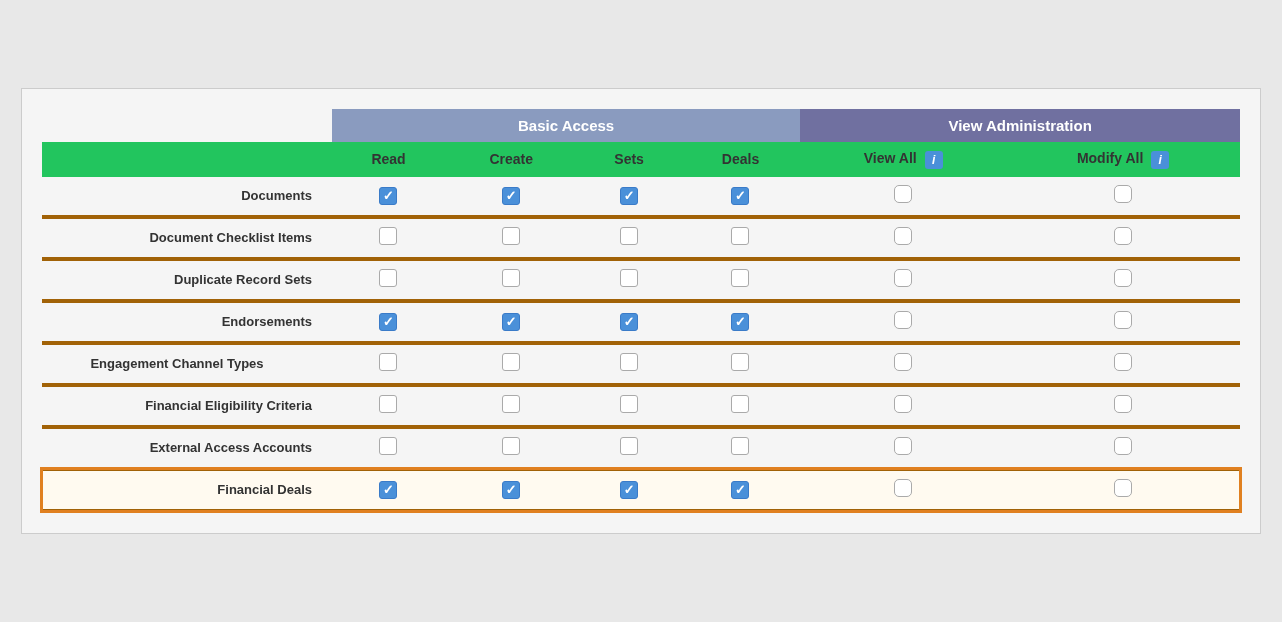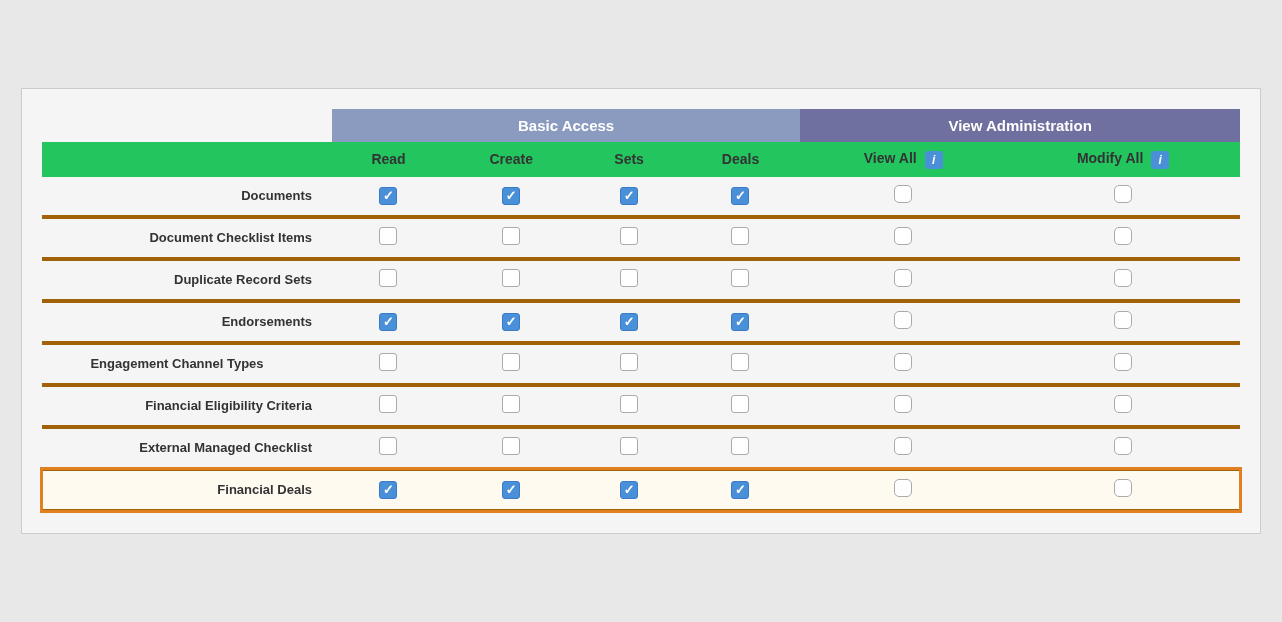--- a/index.html
+++ b/index.html
@@ -198,21 +198,21 @@
         <tr>
           <td class="row-label" style="text-align: right; padding-right: 20px; padding-top: 6px; padding-bottom: 6px; font-weight: bold; font-size: 13px; color: rgb(51, 51, 51); vertical-align: middle;">Financial Eligibility Criteria</td>
           <td class="checkbox-cell"><div class="checkbox-input"></div></td>
           <td class="checkbox-cell"><div class="checkbox-input"></div></td>
           <td class="checkbox-cell"><div class="checkbox-input"></div></td>
           <td class="checkbox-cell"><div class="checkbox-input"></div></td>
           <td class="checkbox-cell"><div class="checkbox-input rounded"></div></td>
           <td class="checkbox-cell"><div class="checkbox-input rounded"></div></td>
         </tr>
         <tr>
-          <td class="row-label" style="text-align: right; padding-right: 20px; padding-top: 6px; padding-bottom: 6px; font-weight: bold; font-size: 13px; color: rgb(51, 51, 51); vertical-align: middle;">External Managed Checklist</td>
+          <td class="row-label" style="text-align: right; padding-right: 20px; padding-top: 6px; padding-bottom: 6px; font-weight: bold; font-size: 13px; color: rgb(51, 51, 51); vertical-align: middle;">External Access Accounts</td>
           <td class="checkbox-cell"><div class="checkbox-input"></div></td>
           <td class="checkbox-cell"><div class="checkbox-input"></div></td>
           <td class="checkbox-cell"><div class="checkbox-input"></div></td>
           <td class="checkbox-cell"><div class="checkbox-input"></div></td>
           <td class="checkbox-cell"><div class="checkbox-input rounded"></div></td>
           <td class="checkbox-cell"><div class="checkbox-input rounded"></div></td>
         </tr>
         <tr class="highlighted-section" style="outline: rgb(224, 128, 32) solid 3px; outline-offset: -1px;">
           <td class="row-label" style="text-align: right; padding-right: 20px; padding-top: 6px; padding-bottom: 6px; font-weight: bold; font-size: 13px; color: rgb(51, 51, 51); vertical-align: middle;">Financial Deals</td>
           <td class="checkbox-cell"><div class="checkbox-input checked"></div></td>

